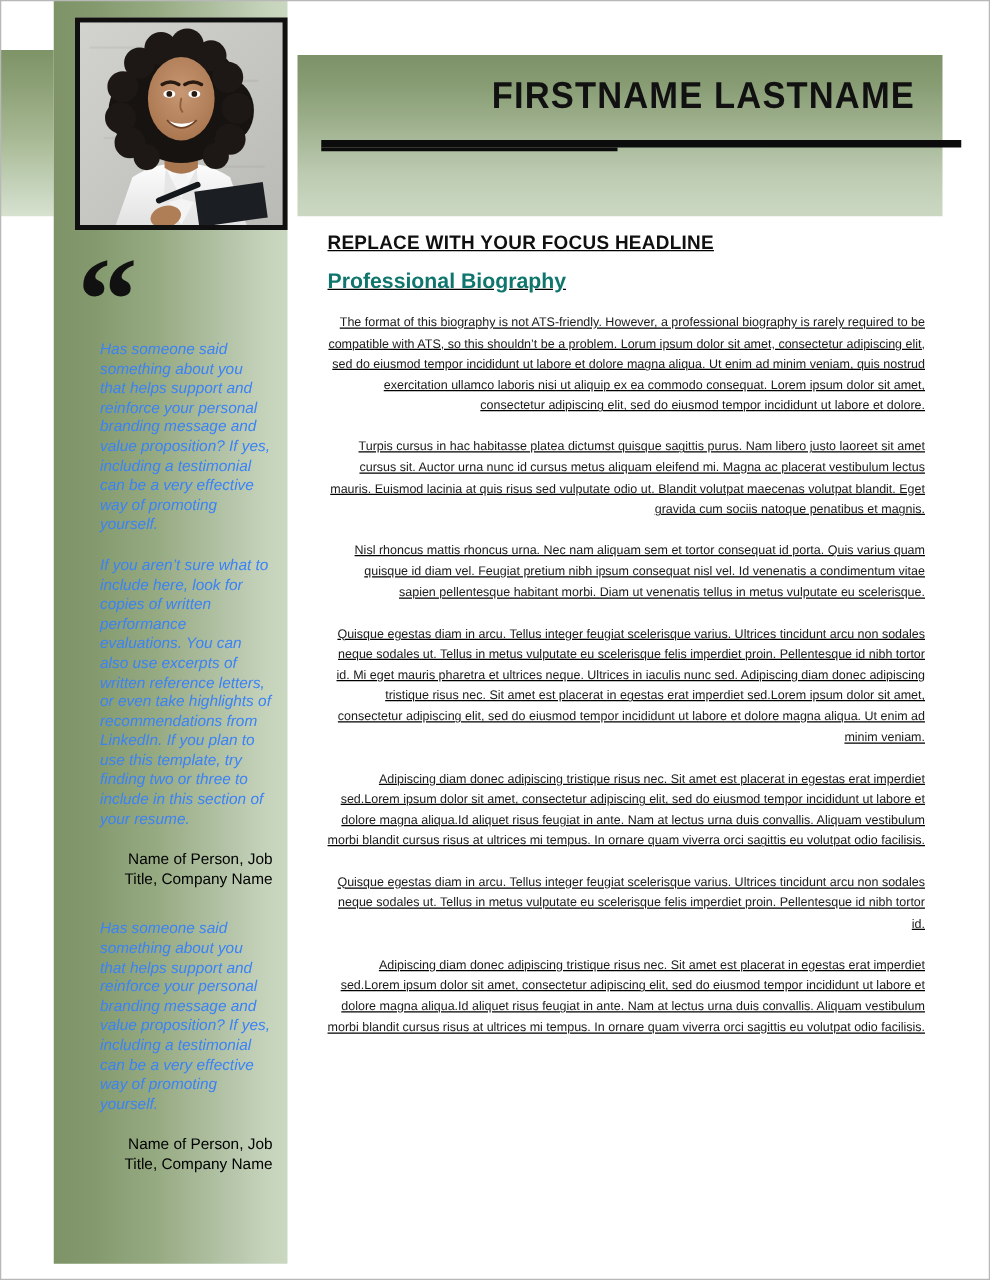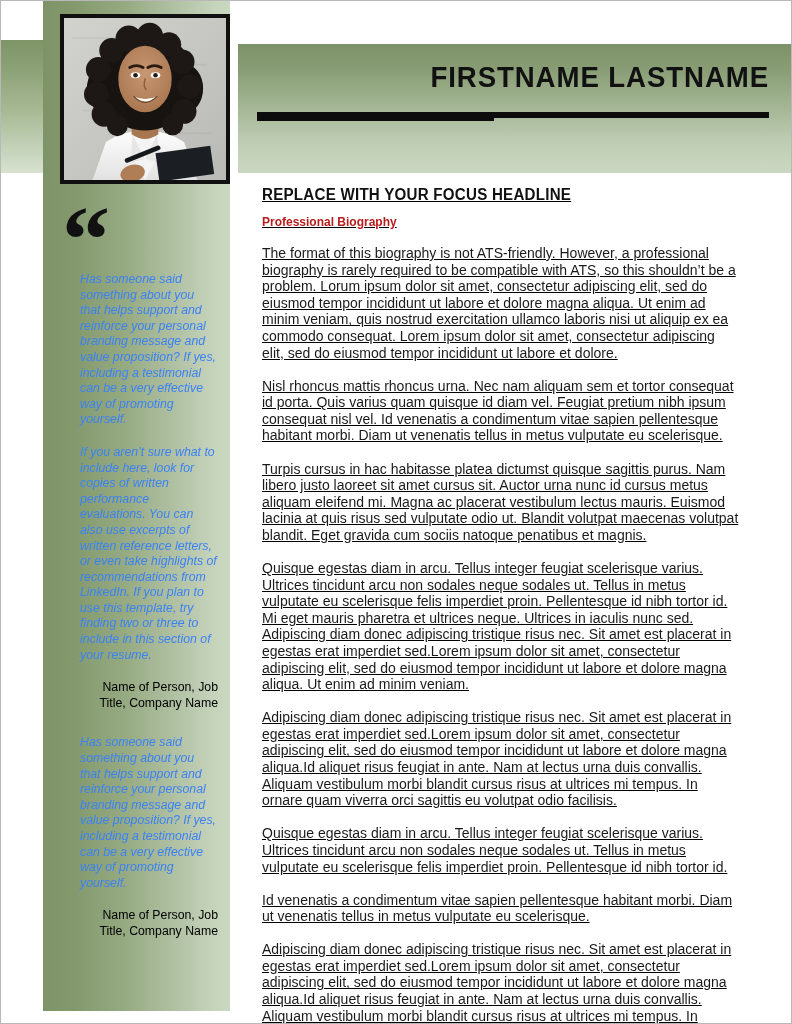--- a/index.html
+++ b/index.html
@@ -93,22 +93,23 @@
     margin: 0 0 18px 0;
     text-align: right;
     padding-left: 14px;
   }
   .gap-lg { margin-bottom: 24px; }
 
   
   .header-band {
     position: absolute;
     left: 238px; top: 44px;
-    width: 553px; height: 129px;
+    width: 480px; height: 129px;
     background: linear-gradient(to bottom, #7d9268 0%, #879c73 18%, #a3b593 48%, #bdcbb2 74%, #c8d5be 92%, #cbd7c1 100%);
+    padding-left: 36px;
   }
   .name-title {
     position: absolute;
     right: 22px; top: 16px;
     font-family: "Liberation Sans", sans-serif;
     font-weight: bold;
     font-size: 30px;
     letter-spacing: 1.0px;
     color: #111111;
     white-space: nowrap;
@@ -151,31 +152,31 @@
     font-size: 15.6px;
     letter-spacing: 0.25px;
     color: #101010;
     margin: 0 0 11px 0;
     transform: scaleX(0.97);
     transform-origin: left center;
   }
   .section-label {
     font-family: "Liberation Sans", sans-serif;
     font-weight: bold;
-    font-size: 12px;
-    color: #b91c1c;
+    font-size: 17px;
+    color: #0f766e;
     margin: 0 0 16px 0;
   }
   .body-p {
     font-family: "Liberation Sans", sans-serif;
-    font-size: 14px;
+    font-size: 10px;
     line-height: 16.6px;
     color: #1a1a1a;
     margin: 0 0 16.5px 0;
-    text-align: left;
+    text-align: right;
   }
   .body-p:last-child { margin-bottom: 0; }
 </style>
 </head>
 <body>
 
 <div id="page">
 
   <div class="left-accent"></div>
 
@@ -268,23 +269,22 @@
   <div class="header-band">
     <div class="name-title">FIRSTNAME LASTNAME</div>
     <div class="rule-thick"></div>
     <div class="rule-thin"></div>
   </div>
 
   <div class="main">
     <h1 class="focus-headline">REPLACE WITH YOUR FOCUS HEADLINE</h1>
     <h2 class="section-label">Professional Biography</h2>
     <p class="body-p">The format of this biography is not ATS-friendly. However, a professional biography is rarely required to be compatible with ATS, so this shouldn’t be a problem. Lorum ipsum dolor sit amet, consectetur adipiscing elit, sed do eiusmod tempor incididunt ut labore et dolore magna aliqua. Ut enim ad minim veniam, quis nostrud exercitation ullamco laboris nisi ut aliquip ex ea commodo consequat. Lorem ipsum dolor sit amet, consectetur adipiscing elit, sed do eiusmod tempor incididunt ut labore et dolore.</p>
+    <p class="body-p">Turpis cursus in hac habitasse platea dictumst quisque sagittis purus. Nam libero justo laoreet sit amet cursus sit. Auctor urna nunc id cursus metus aliquam eleifend mi. Magna ac placerat vestibulum lectus mauris. Euismod lacinia at quis risus sed vulputate odio ut. Blandit volutpat maecenas volutpat blandit. Eget gravida cum sociis natoque penatibus et magnis.</p>
     <p class="body-p">Nisl rhoncus mattis rhoncus urna. Nec nam aliquam sem et tortor consequat id porta. Quis varius quam quisque id diam vel. Feugiat pretium nibh ipsum consequat nisl vel. Id venenatis a condimentum vitae sapien pellentesque habitant morbi. Diam ut venenatis tellus in metus vulputate eu scelerisque.</p>
-    <p class="body-p">Turpis cursus in hac habitasse platea dictumst quisque sagittis purus. Nam libero justo laoreet sit amet cursus sit. Auctor urna nunc id cursus metus aliquam eleifend mi. Magna ac placerat vestibulum lectus mauris. Euismod lacinia at quis risus sed vulputate odio ut. Blandit volutpat maecenas volutpat blandit. Eget gravida cum sociis natoque penatibus et magnis.</p>
     <p class="body-p">Quisque egestas diam in arcu. Tellus integer feugiat scelerisque varius. Ultrices tincidunt arcu non sodales neque sodales ut. Tellus in metus vulputate eu scelerisque felis imperdiet proin. Pellentesque id nibh tortor id. Mi eget mauris pharetra et ultrices neque. Ultrices in iaculis nunc sed. Adipiscing diam donec adipiscing tristique risus nec. Sit amet est placerat in egestas erat imperdiet sed.Lorem ipsum dolor sit amet, consectetur adipiscing elit, sed do eiusmod tempor incididunt ut labore et dolore magna aliqua. Ut enim ad minim veniam.</p>
     <p class="body-p">Adipiscing diam donec adipiscing tristique risus nec. Sit amet est placerat in egestas erat imperdiet sed.Lorem ipsum dolor sit amet, consectetur adipiscing elit, sed do eiusmod tempor incididunt ut labore et dolore magna aliqua.Id aliquet risus feugiat in ante. Nam at lectus urna duis convallis. Aliquam vestibulum morbi blandit cursus risus at ultrices mi tempus. In ornare quam viverra orci sagittis eu volutpat odio facilisis.</p>
     <p class="body-p">Quisque egestas diam in arcu. Tellus integer feugiat scelerisque varius. Ultrices tincidunt arcu non sodales neque sodales ut. Tellus in metus vulputate eu scelerisque felis imperdiet proin. Pellentesque id nibh tortor id.</p>
-    <p class="body-p">Id venenatis a condimentum vitae sapien pellentesque habitant morbi. Diam ut venenatis tellus in metus vulputate eu scelerisque.</p>
     <p class="body-p">Adipiscing diam donec adipiscing tristique risus nec. Sit amet est placerat in egestas erat imperdiet sed.Lorem ipsum dolor sit amet, consectetur adipiscing elit, sed do eiusmod tempor incididunt ut labore et dolore magna aliqua.Id aliquet risus feugiat in ante. Nam at lectus urna duis convallis. Aliquam vestibulum morbi blandit cursus risus at ultrices mi tempus. In ornare quam viverra orci sagittis eu volutpat odio facilisis.</p>
   </div>
 
   <div class="page-frame"></div>
 </div>
 
 </body></html>

